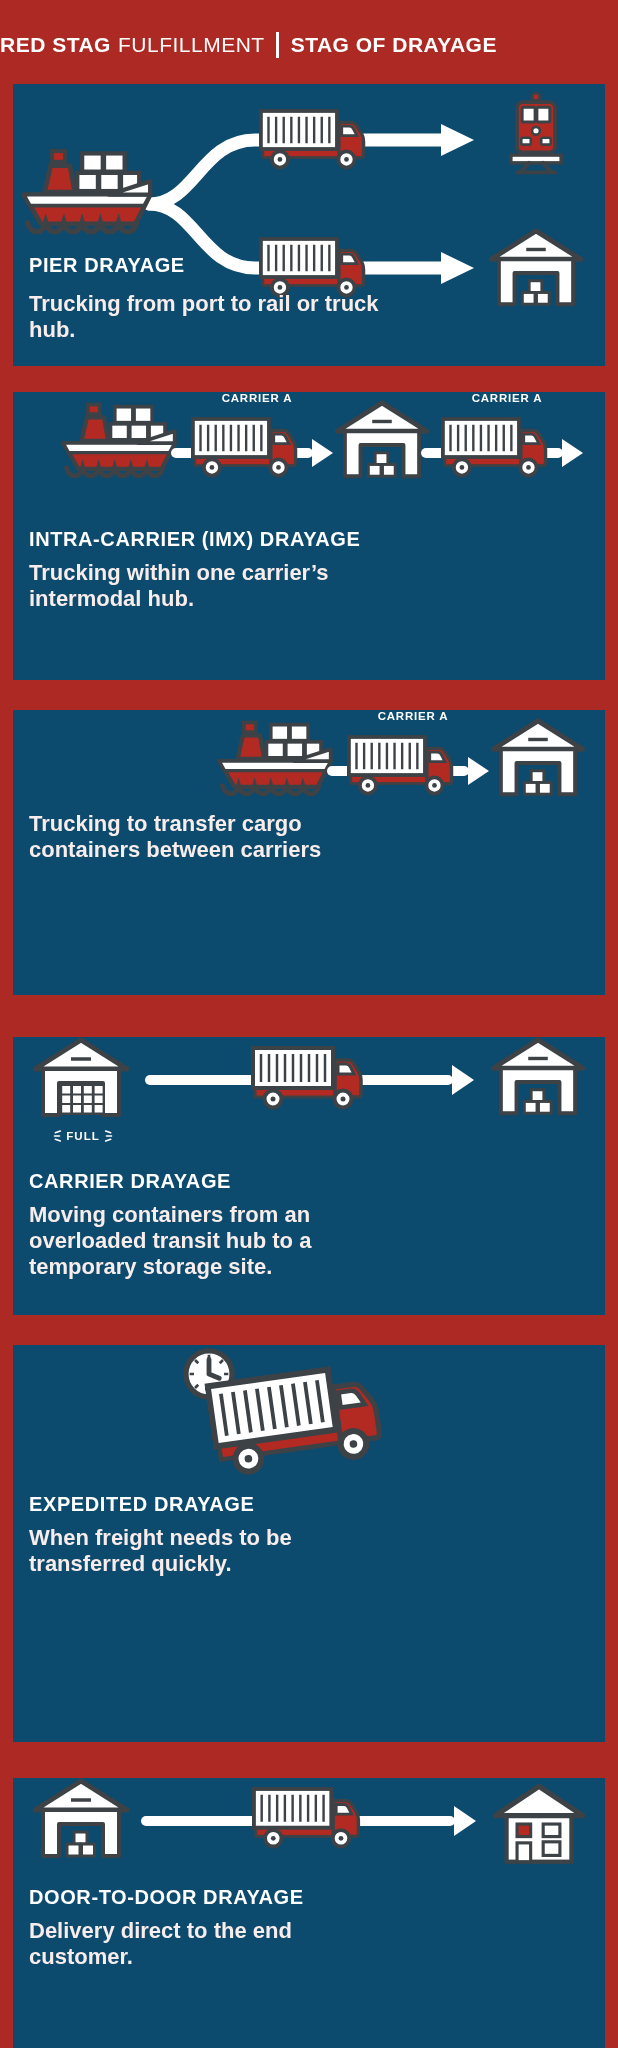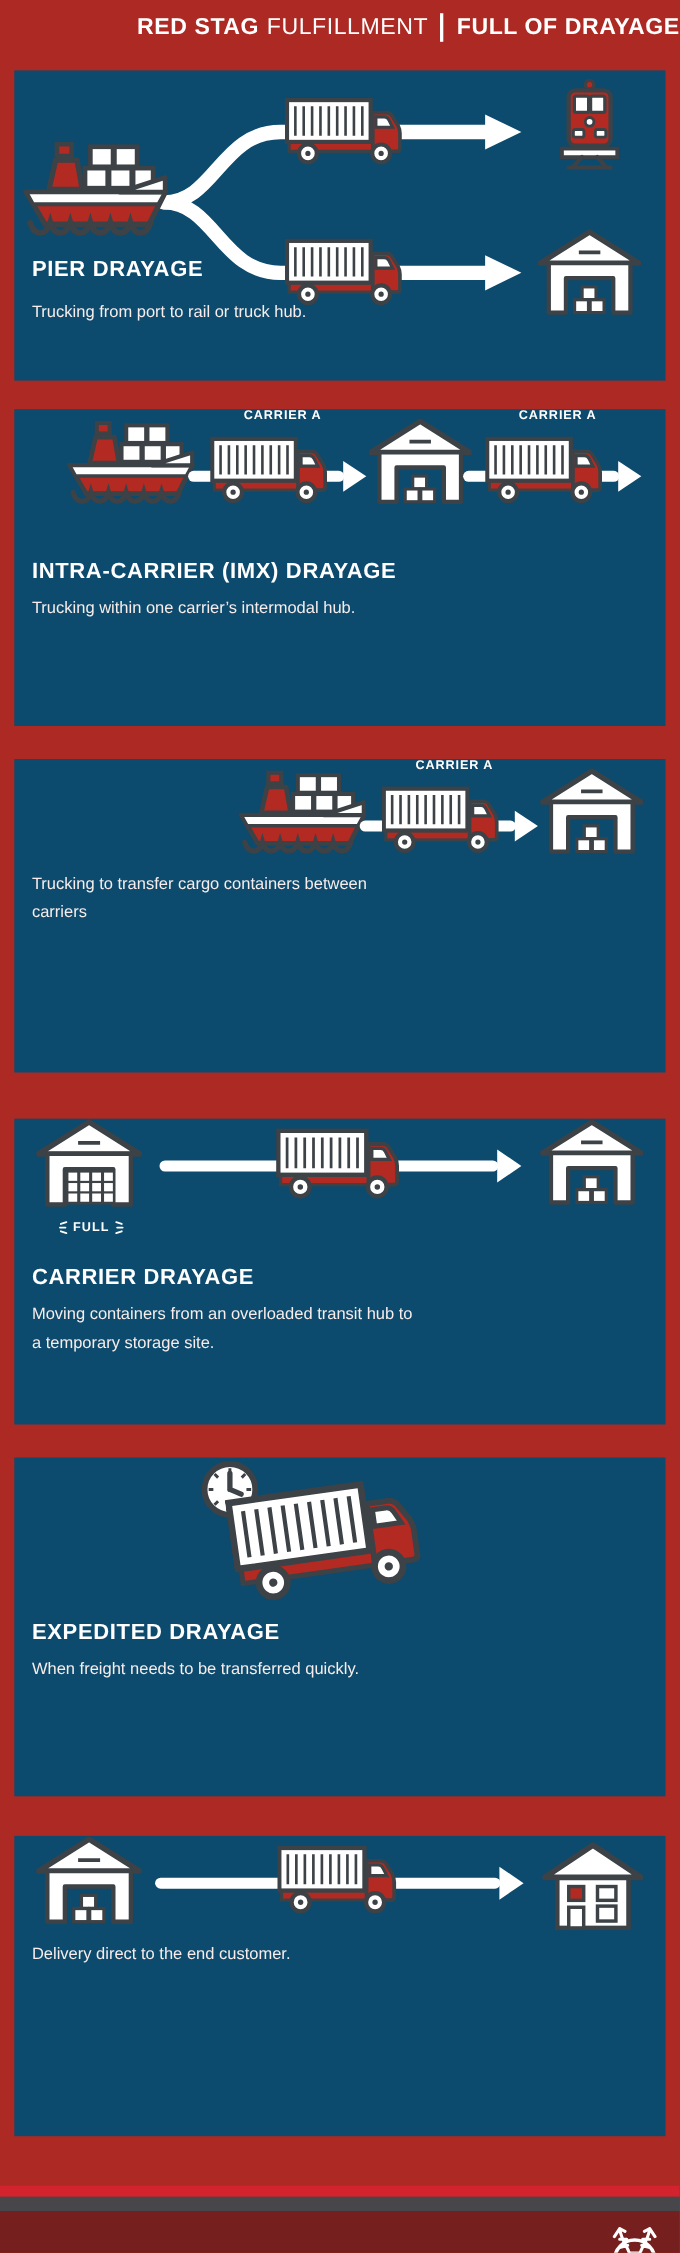--- a/index.html
+++ b/index.html
@@ -5,44 +5,44 @@
   html,body{margin:0;padding:0;}
   body{
     width:618px;height:2048px;overflow:hidden;
     background:#ad2a24;
     font-family:"Liberation Sans", sans-serif;
     color:#fff;
     position:relative;
   }
   
   header{
-    height:50px;display:flex;align-items:center;justify-content:flex-end;
-    font-size:21px;white-space:nowrap;
+    height:50px;display:flex;align-items:center;justify-content:flex-start;
+    font-size:21px;white-space:nowrap;margin-top:20px;
   }
   .brand-bold{font-weight:700;letter-spacing:.5px;}
   .brand-light{font-weight:400;letter-spacing:.5px;margin-left:7px;}
   .hsep{display:inline-block;border-left:3px solid #fff;height:26px;margin:0 12px 0 11px;}
   .htitle{font-weight:700;letter-spacing:.5px;}
   
   .panel{
     background:#0c4a6e;margin:0 13px;padding:0 16px;box-sizing:border-box;
     position:relative;
   }
   .p1{height:282px;margin-top:14px;}
   .p2{height:288px;margin-top:24px;}
   .p3{height:285px;margin-top:20px;}
   .p4{height:278px;margin-top:27px;}
-  .p5{height:308px;margin-top:30px;}
+  .p5{height:397px;margin-top:30px;}
   .p6{height:273px;margin-top:24px;}
   h2.ptitle{
     margin:0;font-size:20px;font-weight:700;letter-spacing:.6px;color:#fff;
   }
   p.desc{
-    margin:9px 0 0 0;font-size:15px;line-height:26px;color:#f8edea;
-    max-width:352px;font-weight:400;
+    margin:9px 0 0 0;font-size:22px;line-height:26px;color:#f8edea;
+    max-width:352px;font-weight:700;
   }
   .desc-narrow{max-width:300px;}
   .icn svg{display:block;}
   
   .row{display:flex;justify-content:flex-end;align-items:flex-end;padding:0 4px;}
   .row4{display:flex;align-items:flex-start;padding:0 4px;}
   
   .truck-stop{position:relative;width:156px;height:92px;flex:none;}
   .carrier{
     position:absolute;top:0;left:0;right:0;text-align:center;
@@ -186,21 +186,21 @@
     <symbol id="burst-r" viewBox="0 0 12 18">
       <path d="M2,3 L8,5 M3,9 L9,9 M2,15 L8,13" stroke="#ffffff" stroke-width="2" stroke-linecap="round"></path>
     </symbol>
   </defs>
 </svg>
 
 <header>
   <span class="brand-bold">RED STAG</span>
   <span class="brand-light">FULFILLMENT</span>
   <span class="hsep"></span>
-  <span class="htitle">FULL OF DRAYAGE</span>
+  <span class="htitle">STAG OF DRAYAGE</span>
 </header>
 
 <main>
 
   <section class="panel p1">
     <svg class="abs" style="left:0;top:0" width="560" height="240" viewBox="0 0 560 240">
       <path d="M136,120 C182,120 188,56 242,56 H428" fill="none" stroke="#ffffff" stroke-width="13" stroke-linecap="round"></path>
       <polygon points="428,40 461,56 428,72" fill="#ffffff"></polygon>
       <path d="M136,120 C182,120 188,184 242,184 H428" fill="none" stroke="#ffffff" stroke-width="13" stroke-linecap="round"></path>
       <polygon points="428,168 461,184 428,200" fill="#ffffff"></polygon>
@@ -359,20 +359,21 @@
               <use href="#truck"></use>
             </svg>
           </span>
       </div>
       <span class="icn" style="flex:none">
           <svg width="92" height="82">
             <use href="#house"></use>
           </svg>
         </span>
     </div>
+    <h2 class="ptitle" style="margin-top:22px">DOOR-TO-DOOR DRAYAGE</h2>
     <p class="desc">Delivery direct to the end customer.</p>
   </section>
 
 </main>
 
 <div class="stripe-red"></div>
 <div class="stripe-gray"></div>
 <footer>
   <span class="icn logo">
       <svg width="58" height="61">

